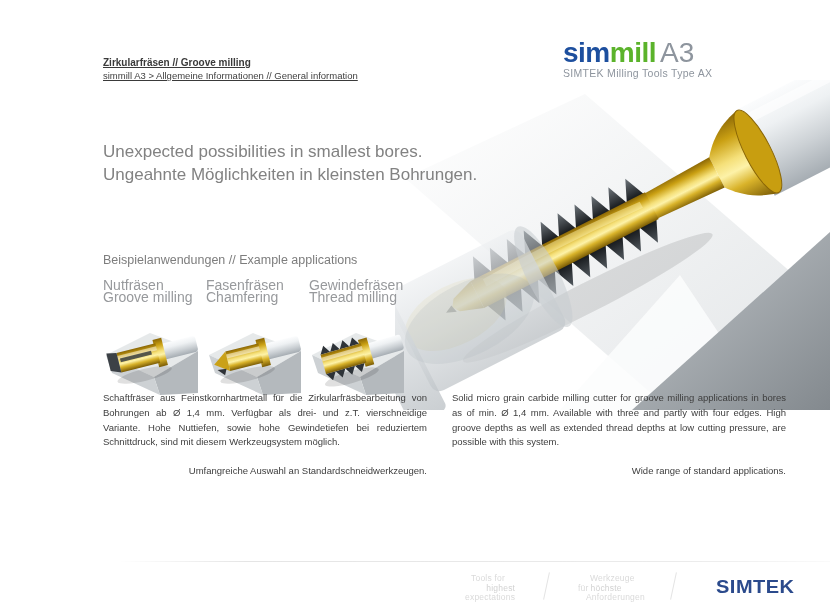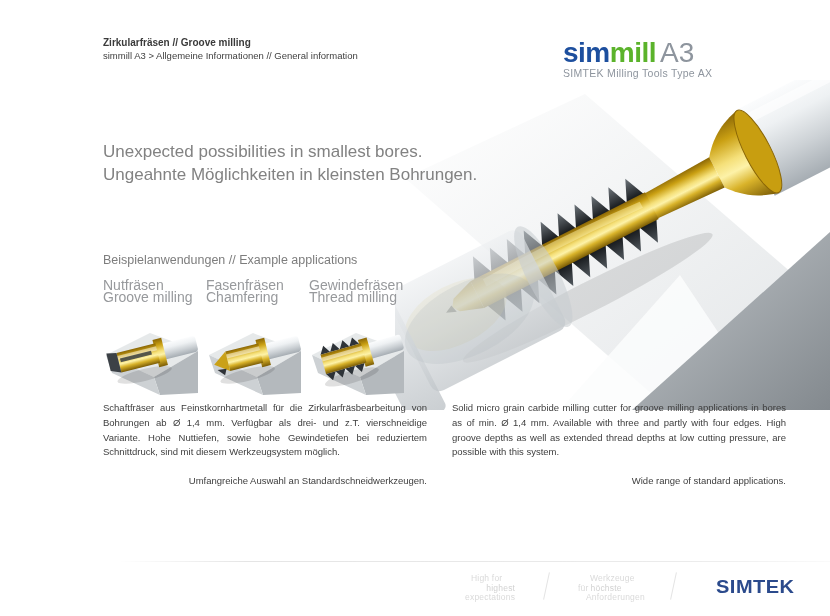--- a/index.html
+++ b/index.html
@@ -5,21 +5,21 @@
   html,body{margin:0;padding:0;}
   body{
     width:830px;height:616px;position:relative;overflow:hidden;
     background:#ffffff;
     font-family:"Liberation Sans", sans-serif;
     -webkit-font-smoothing:antialiased;
   }
   .abs{position:absolute;}
 
   
-  .doc-header{left:103px;top:36px;z-index:5;color:#3a3a3a;}
+  .doc-header{left:103px;top:56px;z-index:5;color:#3a3a3a;text-decoration:underline;}
   .doc-header .t1{font-size:10px;font-weight:bold;line-height:13px;}
   .doc-header .t2{font-size:9.5px;line-height:13px;color:#3f3f3f;}
 
   
   .brand{left:563px;top:40px;z-index:5;}
   .brand .word{font-size:28px;font-weight:bold;letter-spacing:-0.5px;line-height:26px;}
   .brand .sim{color:#1d4f9e;}
   .brand .mill{color:#5bb32b;}
   .brand .model{color:#8e959e;font-weight:400;margin-left:4px;letter-spacing:0;}
   .brand .sub{font-size:10.5px;color:#8e959e;letter-spacing:0.3px;margin-top:1px;}
@@ -29,21 +29,21 @@
 
   
   .hero-img{left:395px;top:80px;z-index:1;}
 
   
   .ex-heading{left:103px;top:253px;z-index:5;font-size:12.5px;color:#7d7d7d;}
   .ex-label{top:280px;z-index:5;font-size:14px;line-height:11.5px;color:#97999c;width:100px;}
   .ex-tile{top:315px;z-index:4;}
 
   
-  .copy{top:401px;z-index:5;font-size:9.5px;line-height:14.8px;color:#3d3d3d;text-align:justify;}
+  .copy{top:391px;z-index:5;font-size:9.5px;line-height:14.8px;color:#3d3d3d;text-align:justify;}
   .copy .p2{margin-top:14px;text-align:right;}
   .copy-de{left:103px;width:324px;}
   .copy-en{left:452px;width:334px;}
 
   
   .footer-rule{left:118px;top:561px;width:712px;height:1px;z-index:3;
     background:linear-gradient(to right, rgba(0,0,0,0), rgba(0,0,0,0.10) 18%, rgba(0,0,0,0.08) 80%, rgba(0,0,0,0.02));}
   .slogan{z-index:5;font-size:8.5px;line-height:9.5px;color:#dadada;letter-spacing:0.2px;}
   .slogan .b{font-weight:normal;color:#d2d2d2;text-align:right;}
   .slogan-en{left:455px;top:574px;}
@@ -211,21 +211,21 @@
   <div class="p2">Umfangreiche Auswahl an Standardschneidwerkzeugen.</div>
 </div>
 <div class="abs copy copy-en">
   <div class="p1">Solid micro grain carbide milling cutter for groove milling applications in bores as of min. Ø 1,4 mm. Available with three and partly with four edges. High groove depths as well as extended thread depths at low cutting pressure, are possible with this system.</div>
   <div class="p2">Wide range of standard applications.</div>
 </div>
 
 <div class="abs footer-rule"></div>
 
 <div class="abs slogan slogan-en">
-  <div class="i1">High for</div>
+  <div class="i1">Tools for</div>
   <div class="b">highest</div>
   <div class="i3">expectations</div>
 </div>
 
 <div class="abs fsep sep1"></div>
 
 <div class="abs slogan slogan-de">
   <div class="i1">Werkzeuge</div>
   <div><span style="margin-right:2px">für</span><span class="b">höchste</span></div>
   <div class="i3">Anforderungen</div>

